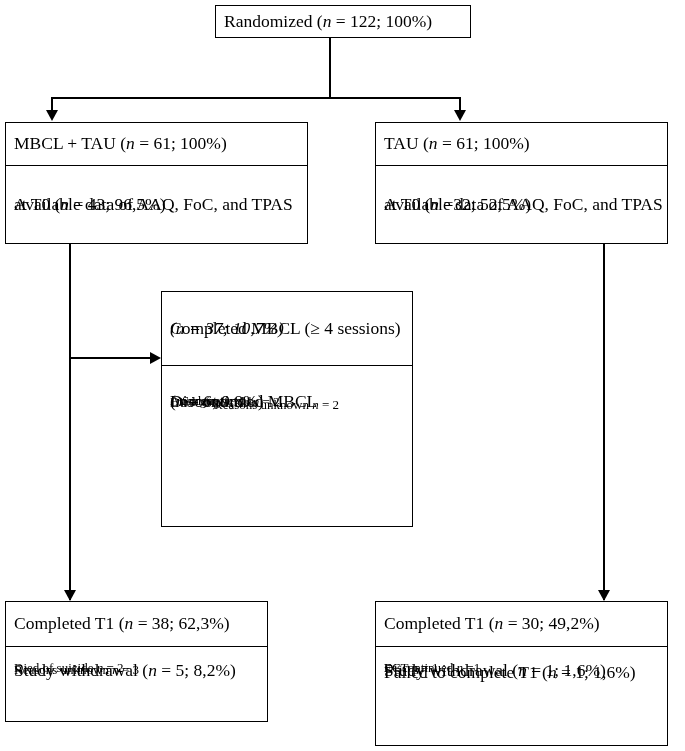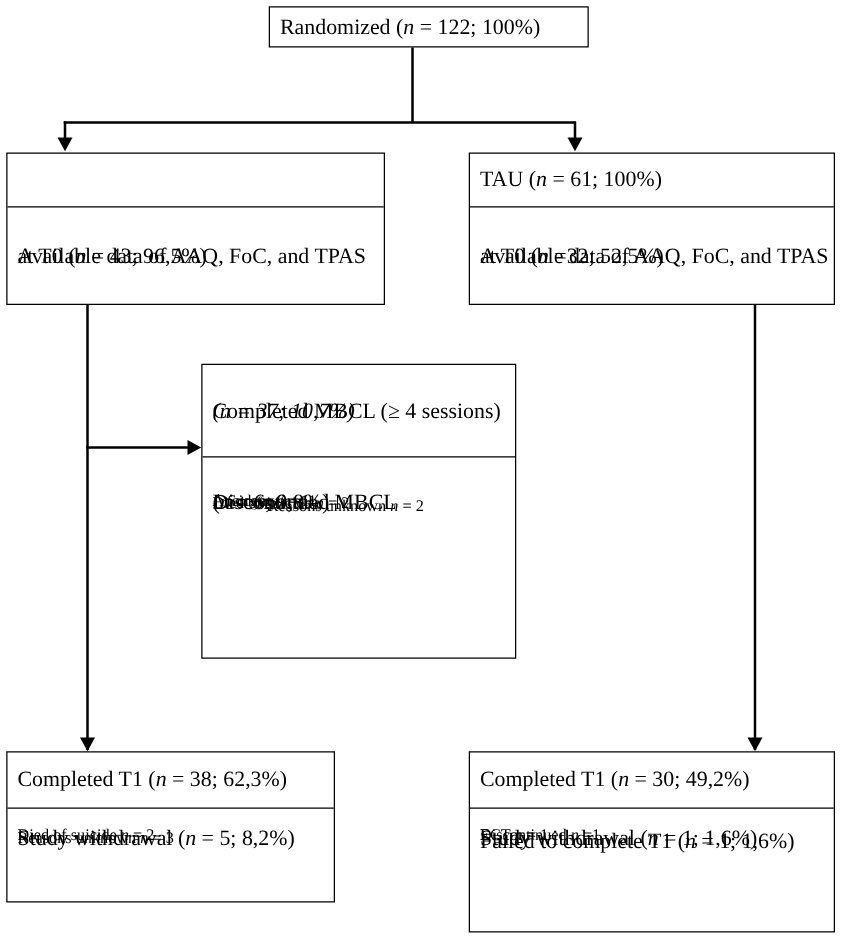--- a/index.html
+++ b/index.html
@@ -95,20 +95,25 @@
 
   <div class="conn vline" style="left:329px; top:38px; width:1.6px; height:60px;"></div>
   <div class="conn hline" style="left:51px; top:97px; width:409px; height:1.6px;"></div>
   <div class="conn vline" style="left:51px; top:97px; width:1.6px; height:15px;"></div>
   <div class="arrow-down" style="left:46px; top:110px;"></div>
   <div class="conn vline" style="left:459px; top:97px; width:1.6px; height:15px;"></div>
   <div class="arrow-down" style="left:454px; top:110px;"></div>
 
   <div class="box" style="left:5px; top:122px; width:303px; height:122px;">
     <div class="divider" style="top:42px;"></div>
+    <div class="cell" style="left:0; top:0; right:0; height:42px;">
+      <div class="line">
+        <span>MBCL + TAU (</span><span class="n">n</span><span> = 61; 100%)</span>
+      </div>
+    </div>
     <div class="cell" style="left:0; top:43px; right:0; height:77px;">
       <div class="line">Available data of AAQ, FoC, and TPAS</div>
       <div class="line">
         <span>at T0 (</span><span class="n">n</span><span> = 43; 96,5%)</span>
       </div>
     </div>
   </div>
 
   <div class="box" style="left:375px; top:122px; width:293px; height:122px;">
     <div class="divider" style="top:42px;"></div>

